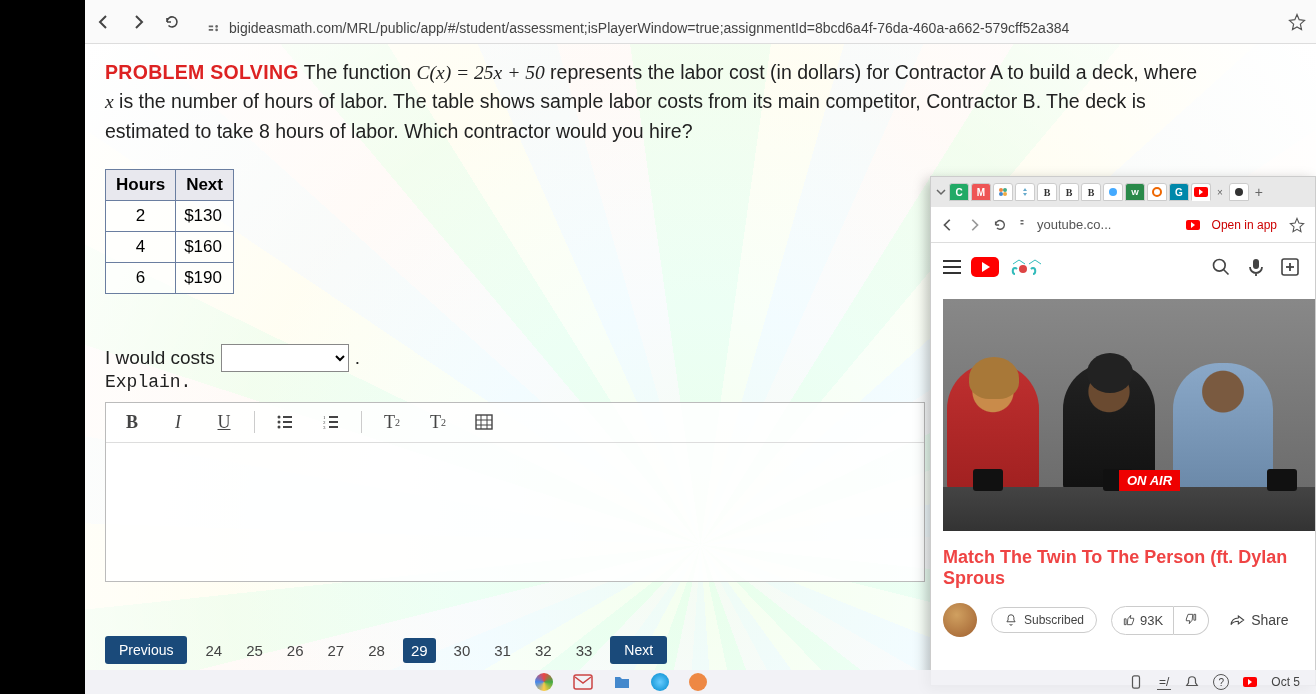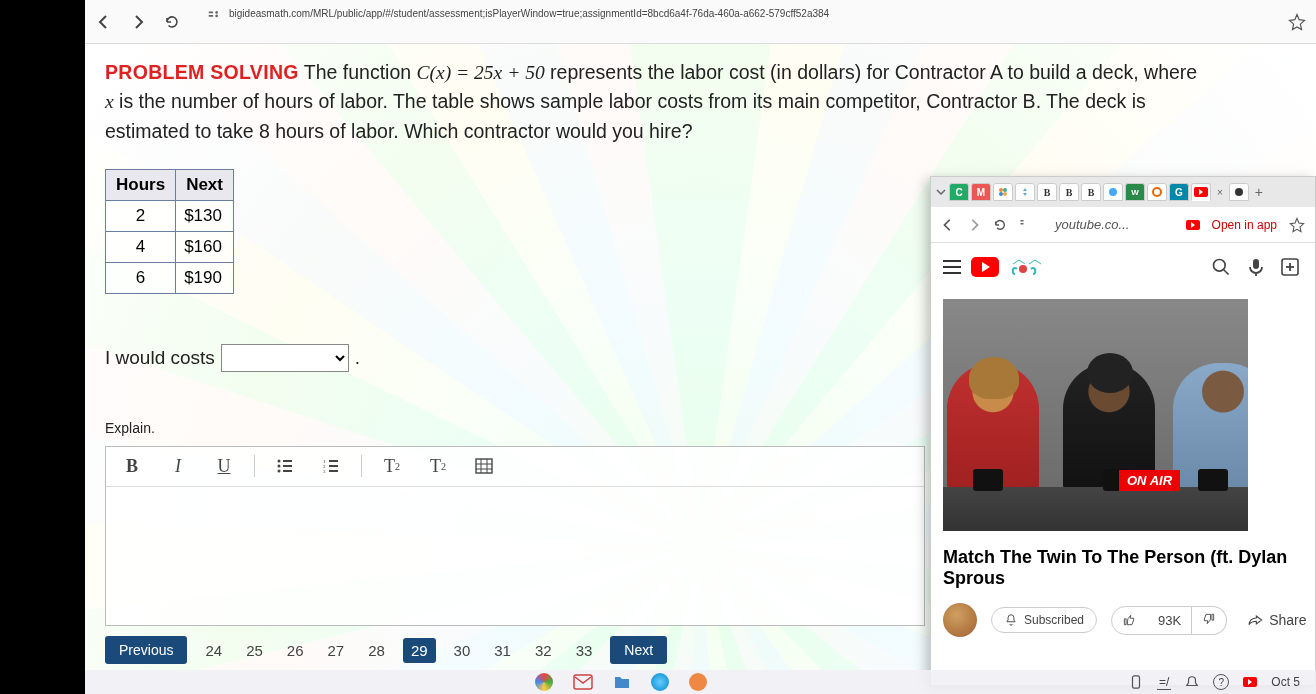--- a/index.html
+++ b/index.html
@@ -21,21 +21,21 @@
   .addr-bar {
     height: 44px;
     display: flex;
     align-items: center;
     gap: 16px;
     padding: 0 10px;
     border-bottom: 1px solid #ddd;
     background: #fafafa;
   }
   .nav-btn { width:18px; height:18px; display:flex; align-items:center; justify-content:center; color:#444; cursor:pointer; }
-  .url-box { flex:1; height:28px; display:flex; align-items:flex-start; gap:8px; padding:0 10px; font-size:10px; color:#444; }
+  .url-box { flex:1; height:28px; display:flex; align-items:flex-end; gap:8px; padding:0 10px; font-size:14px; color:#444; }
   .star-btn { width:18px; height:18px; color:#555; }
   .content-area {
     position: relative;
     height: 626px;
     background: radial-gradient(circle at 50% 80%,
       rgba(180,255,180,.15), rgba(200,255,255,.12) 30%, rgba(255,240,200,.1) 60%, #fff 100%),
       repeating-conic-gradient(from 0deg at 50% 80%,
         rgba(180,255,190,.18) 0deg 8deg, rgba(255,255,200,.14) 8deg 16deg,
         rgba(200,230,255,.12) 16deg 24deg, rgba(255,220,230,.10) 24deg 32deg);
     padding: 14px 11px 0 20px;
@@ -51,21 +51,21 @@
     padding: 5px 10px;
     font-size: 17px;
     background: rgba(255,255,255,.6);
     text-align: center;
   }
   .cost-table th { font-weight: bold; background:#e8e8ee; }
   .cost-table td:first-child { text-align:center; }
   .cost-table td:last-child { text-align:left; padding-left:8px; }
   .hire-row { margin-top:50px; font-size:19px; color:#222; display:flex; align-items:center; gap:6px; }
   .hire-select { width:128px; height:28px; border:1.5px solid #888; background:#fff; font-size:14px; }
-  .explain-label { margin-top:48px; font-size:14px; color:#222; }
+  .explain-label { font-size:18px; color:#222;font-family:Liberation Mono, monospace; }
   .editor-box { margin-top:10px; width:820px; height:180px; border:1px solid #bbb; background:rgba(255,255,255,.85); }
   .editor-toolbar { height:40px; display:flex; align-items:center; gap:26px; padding:0 16px; border-bottom:1px solid #ddd; }
   .tb-btn { width:20px; height:20px; display:flex; align-items:center; justify-content:center; font-size:18px; color:#444; cursor:pointer; font-family:'Times New Roman', serif; }
   .tb-sep { width:1px; height:22px; background:#ccc; margin:0 -6px; }
   .editor-area { width:100%; height:140px; padding:10px; border:none; outline:none; resize:none; background:transparent; font-size:15px; }
   .pager-row { position:absolute; left:20px; bottom:6px; display:flex; align-items:center; gap:12px; }
   .pg-btn { padding:6px 14px; background:#1a4a7a; color:#fff; border:none; border-radius:3px; font-size:14px; cursor:pointer; }
   .pg-num { font-size:15px; color:#444; padding:4px 6px; cursor:pointer; }
   .pg-num.active { background:#1a4a7a; color:#fff; border-radius:3px; padding:4px 8px; }
 
@@ -84,56 +84,56 @@
   .pip-tabs {
     height: 30px; display:flex; align-items:center; gap:2px; padding:0 6px 0 4px;
     background:#e8e8e8; font-size:10px; overflow:hidden;
   }
   .pip-tabs .tab { width:20px; height:18px; background:#fff; border:1px solid #ccc; border-radius:3px 3px 0 0; display:flex; align-items:center; justify-content:center; font-size:10px; color:#666; font-weight:bold; }
   .pip-tabs .tab.active { background:#fff; border-bottom-color:#fff; }
   .pip-addr {
     height: 36px; display:flex; align-items:center; gap:12px; padding:0 10px;
     border-bottom:1px solid #ddd; font-size:13px; color:#555;
   }
-  .pip-addr .url { flex:1; display:flex; align-items:flex-start; gap:24px;font-style:italic; }
+  .pip-addr .url { flex:1; display:flex; align-items:flex-start; gap:6px; }
   .yt-icon-small { width:14px; height:10px; background:#f00; border-radius:2px; position:relative; }
   .yt-icon-small::after { content:''; position:absolute; left:5px; top:2px; border-left:4px solid #fff; border-top:3px solid transparent; border-bottom:3px solid transparent; }
   .open-app { color:#c00; font-size:12px; font-weight:500; }
   .pip-header { height:48px; display:flex; align-items:center; justify-content:space-between; padding:0 12px; }
   .yt-logo-row { display:flex; align-items:center; gap:10px; }
   .hamburger { width:18px; height:14px; display:flex; flex-direction:column; justify-content:space-between; }
   .hamburger span { height:2px; background:#333; }
   .yt-logo { width:28px; height:20px; background:#f00; border-radius:5px; position:relative; }
   .yt-logo::after { content:''; position:absolute; left:11px; top:5px; border-left:8px solid #fff; border-top:5px solid transparent; border-bottom:5px solid transparent; }
   .channel-logo { width:44px; height:22px; display:flex; align-items:center; }
   .channel-logo svg { width:44px; height:22px; }
   .hdr-rt { display:flex; align-items:center; gap:16px; color:#444; }
   .video-thumb {
     margin: 8px 0 0 12px;
-    width: 305px; height: 232px;
+    width: 374px; height: 232px;
     background: linear-gradient(#888,#666);
     position: relative;
     overflow:hidden;
     text-align:center;
   }
   .person { position:absolute; bottom:38px; width:92px; height:130px; border-radius:46px 46px 8px 8px; }
   .p1 { left:4px; background: radial-gradient(circle at 50% 22%, #c98b4a 0 18%, transparent 19%), linear-gradient(#c03030,#a02020); }
   .p1::before{content:'';position:absolute;top:-6px;left:22px;width:50px;height:42px;background:#a87838;border-radius:50% 50% 40% 40%;}
   .p2 { left:120px; background: radial-gradient(circle at 50% 22%, #6a4a30 0 18%, transparent 19%), linear-gradient(#222,#111); }
   .p2::before{content:'';position:absolute;top:-10px;left:24px;width:46px;height:40px;background:#222;border-radius:50%;}
   .p3 { left:230px; width:100px; background: radial-gradient(circle at 50% 22%, #7a5a40 0 18%, transparent 19%), linear-gradient(#8aa8c8,#6a88a8); }
   .desk { position:absolute; bottom:0; left:0; right:0; height:44px; background:linear-gradient(#444,#333); }
   .mug { position:absolute; bottom:40px; width:30px; height:22px; background:#111; border-radius:3px; }
   .mug.m1{left:30px;} .mug.m2{left:160px;} .mug.m3{right:20px;}
   .onair { position:absolute; bottom:40px; left:176px; padding:3px 8px; background:#e00; color:#fff; font-size:13px; font-weight:bold; font-style:italic; }
-  .vid-title { margin:16px 0 0 12px; font-size:18px; font-weight:600; color:#000000; }
+  .vid-title { margin:16px 0 0 12px; font-size:18px; font-weight:600; color:#ef4444; }
   .vid-meta { margin:14px 0 0 12px; display:flex; align-items:center; gap:14px; font-size:14px; color:#444; }
   .avatar { width:34px; height:34px; border-radius:50%; background: radial-gradient(circle at 40% 35%, #d0a060, #a06030); }
   .sub-pill { display:flex; align-items:center; gap:6px; padding:5px 12px; border:1px solid #ccc; border-radius:18px; font-size:12px; }
-  .like-pill { display:flex; align-items:center; gap:22px; padding:5px 10px; border:1px solid #ccc; border-radius:18px 0 0 18px; font-size:13px; }
+  .like-pill { display:flex; align-items:center; gap:4px; padding:5px 10px; border:1px solid #ccc; border-radius:18px 0 0 18px; font-size:13px; }
   .dislike-pill { padding:5px 10px; border:1px solid #ccc; border-left:none; border-radius:0 18px 18px 0; }
   .share-pill { display:flex; align-items:center; gap:6px; font-size:14px; margin-left:6px; }
 
   
   .os-strip {
     position:absolute; left:85px; right:0; bottom:0; height:24px;
     background: rgba(240,240,245,.85);
     display:flex; align-items:center; justify-content:space-between;
     padding:0 16px 0 450px;
     font-size:12px; color:#444;

